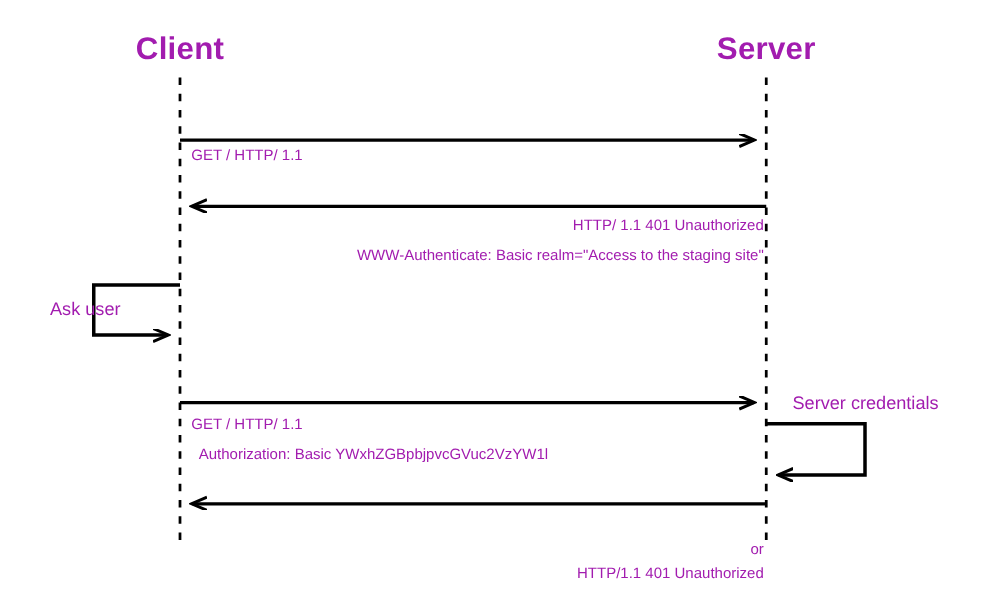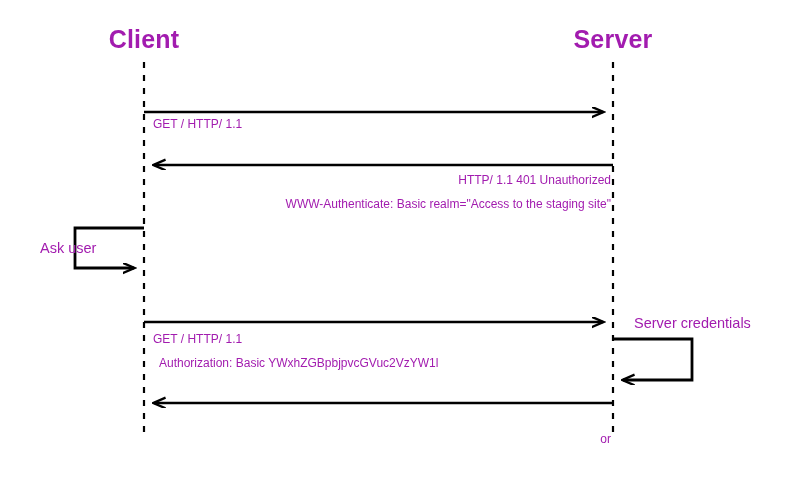--- a/index.html
+++ b/index.html
@@ -86,14 +86,15 @@
   <div class="lbl msg msg-right" style="left:611px; top:198px;">WWW-Authenticate: Basic realm="Access to the staging site"</div>
 
   <div class="lbl note" style="left:40px; top:201px;margin-top:40px;">Ask user</div>
 
   <div class="lbl msg msg-left" style="left:153px; top:333px;">GET / HTTP/ 1.1</div>
   <div class="lbl msg msg-left" style="left:159px; top:357px;">Authorization: Basic YWxhZGBpbjpvcGVuc2VzYW1l</div>
 
   <div class="lbl note" style="left:634px; top:316px;">Server credentials</div>
 
   <div class="lbl msg msg-right" style="left:611px; top:433px;text-align:right;">or</div>
+  <div class="lbl msg msg-right" style="left:611px; top:452px;">HTTP/1.1  401 Unauthorized</div>
 
 </div>
 
 </body></html>

